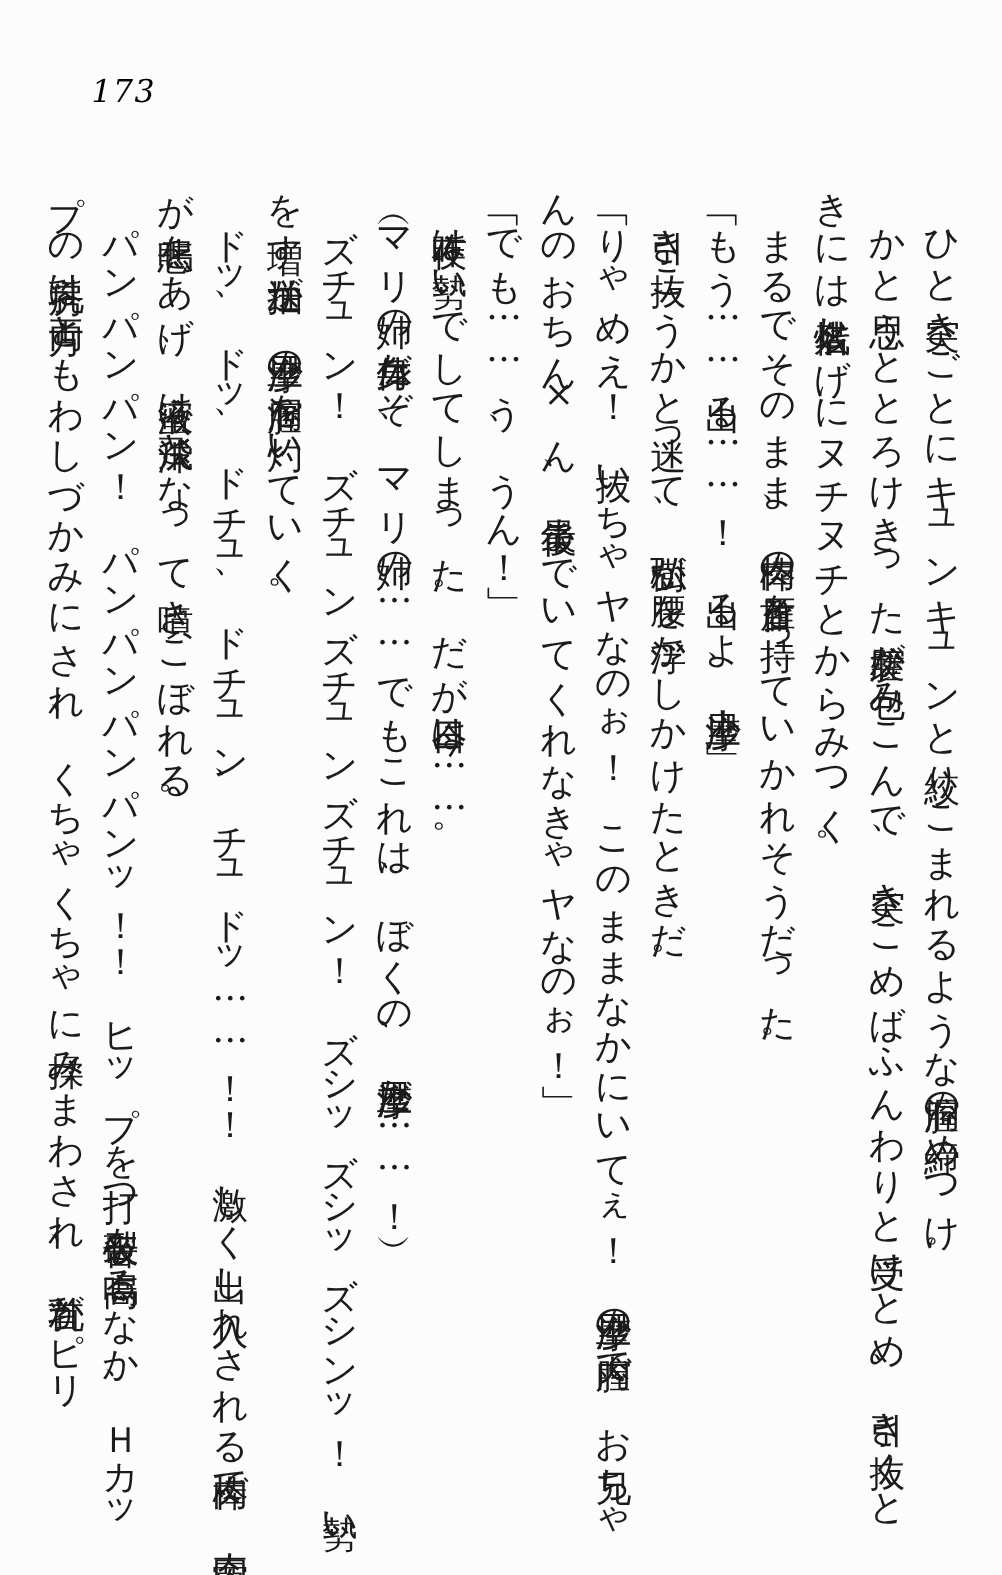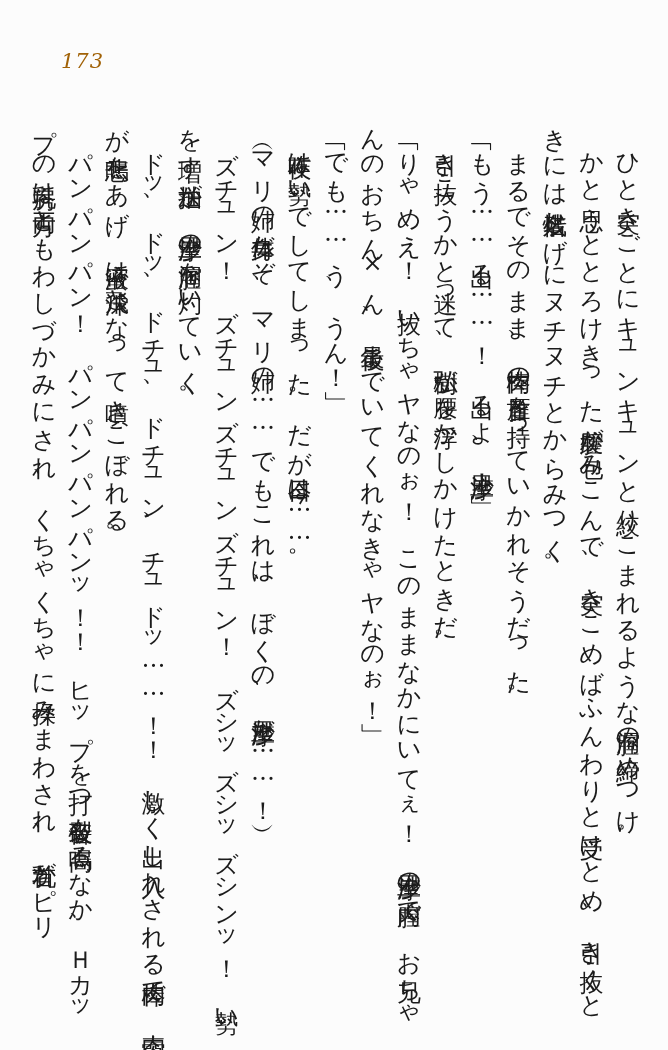--- a/index.html
+++ b/index.html
@@ -16,21 +16,21 @@
     font-family: "DejaVu Serif", "Liberation Serif", serif;
     color: #1b1b1b;
   }
   .folio {
     position: absolute;
     top: 49px;
     left: 61px;
     font-size: 21px;
     font-style: italic;
     letter-spacing: 1px;
-    color: #a16207;
+    color: #000000;
   }
   .text-block {
     position: absolute;
     top: 112px;
     right: 22px;
     height: 912px;
     writing-mode: vertical-rl;
     text-orientation: upright;
     font-size: 24px;
     line-height: 36.5px;

